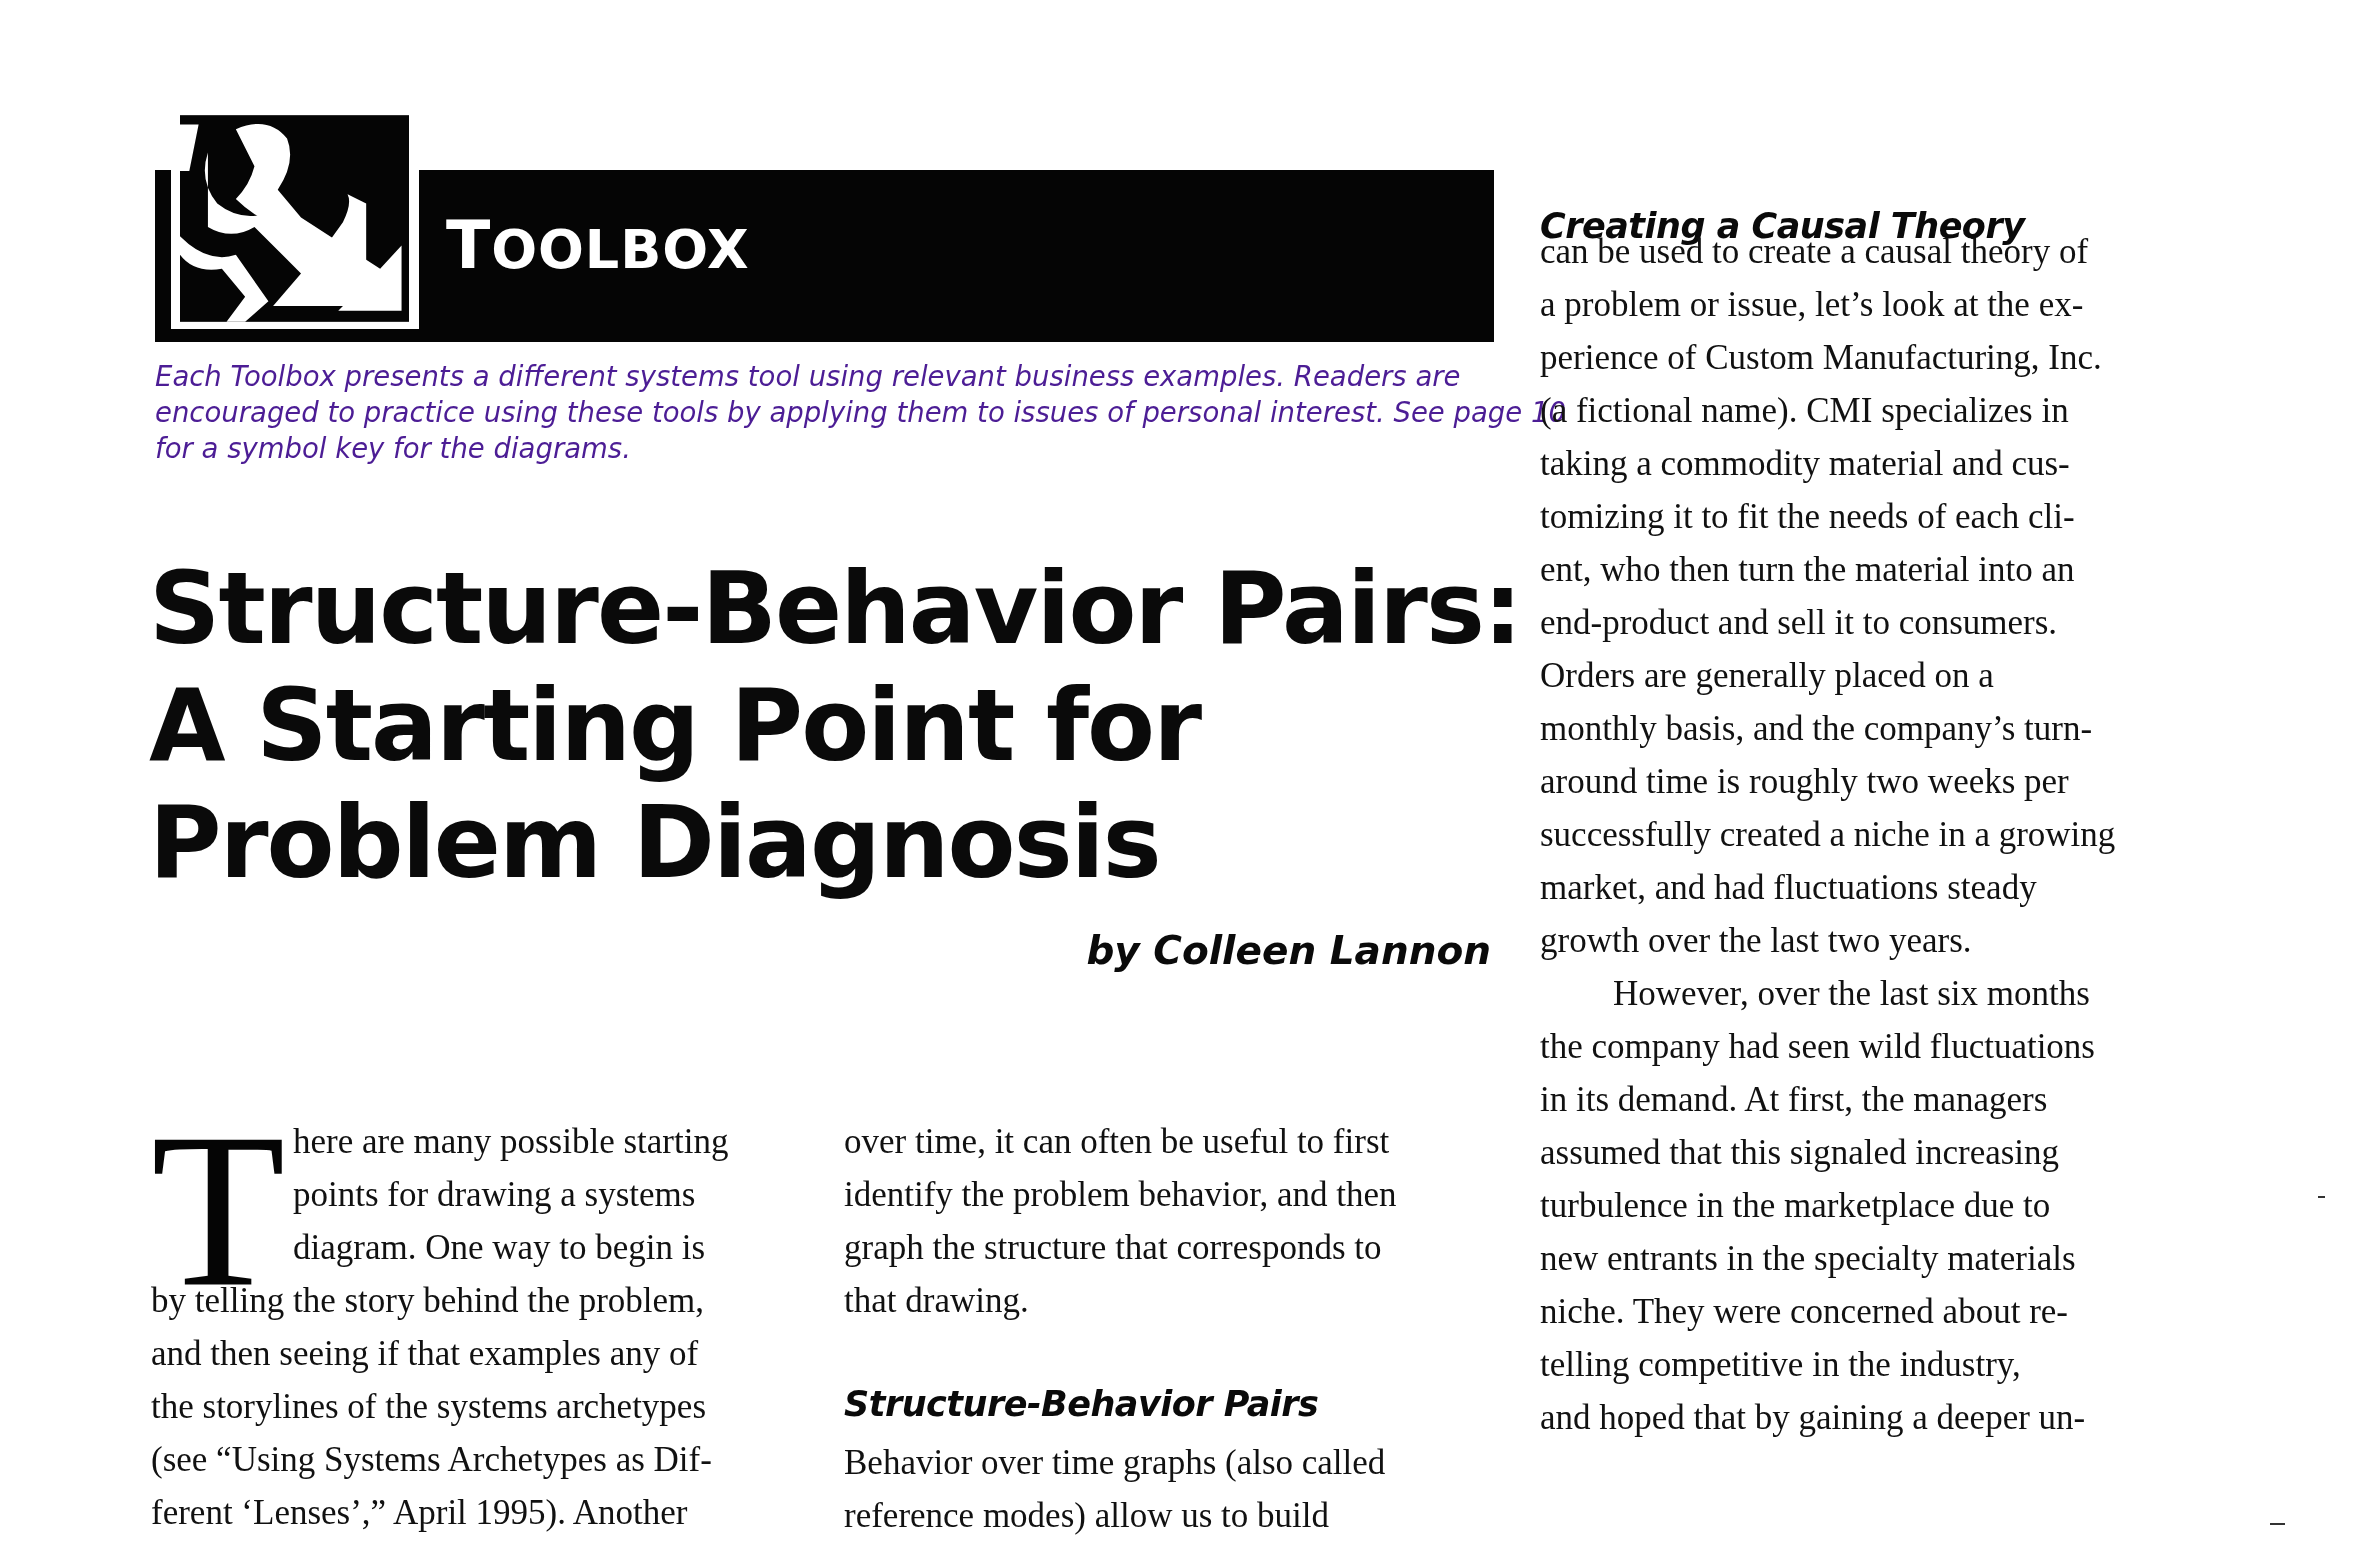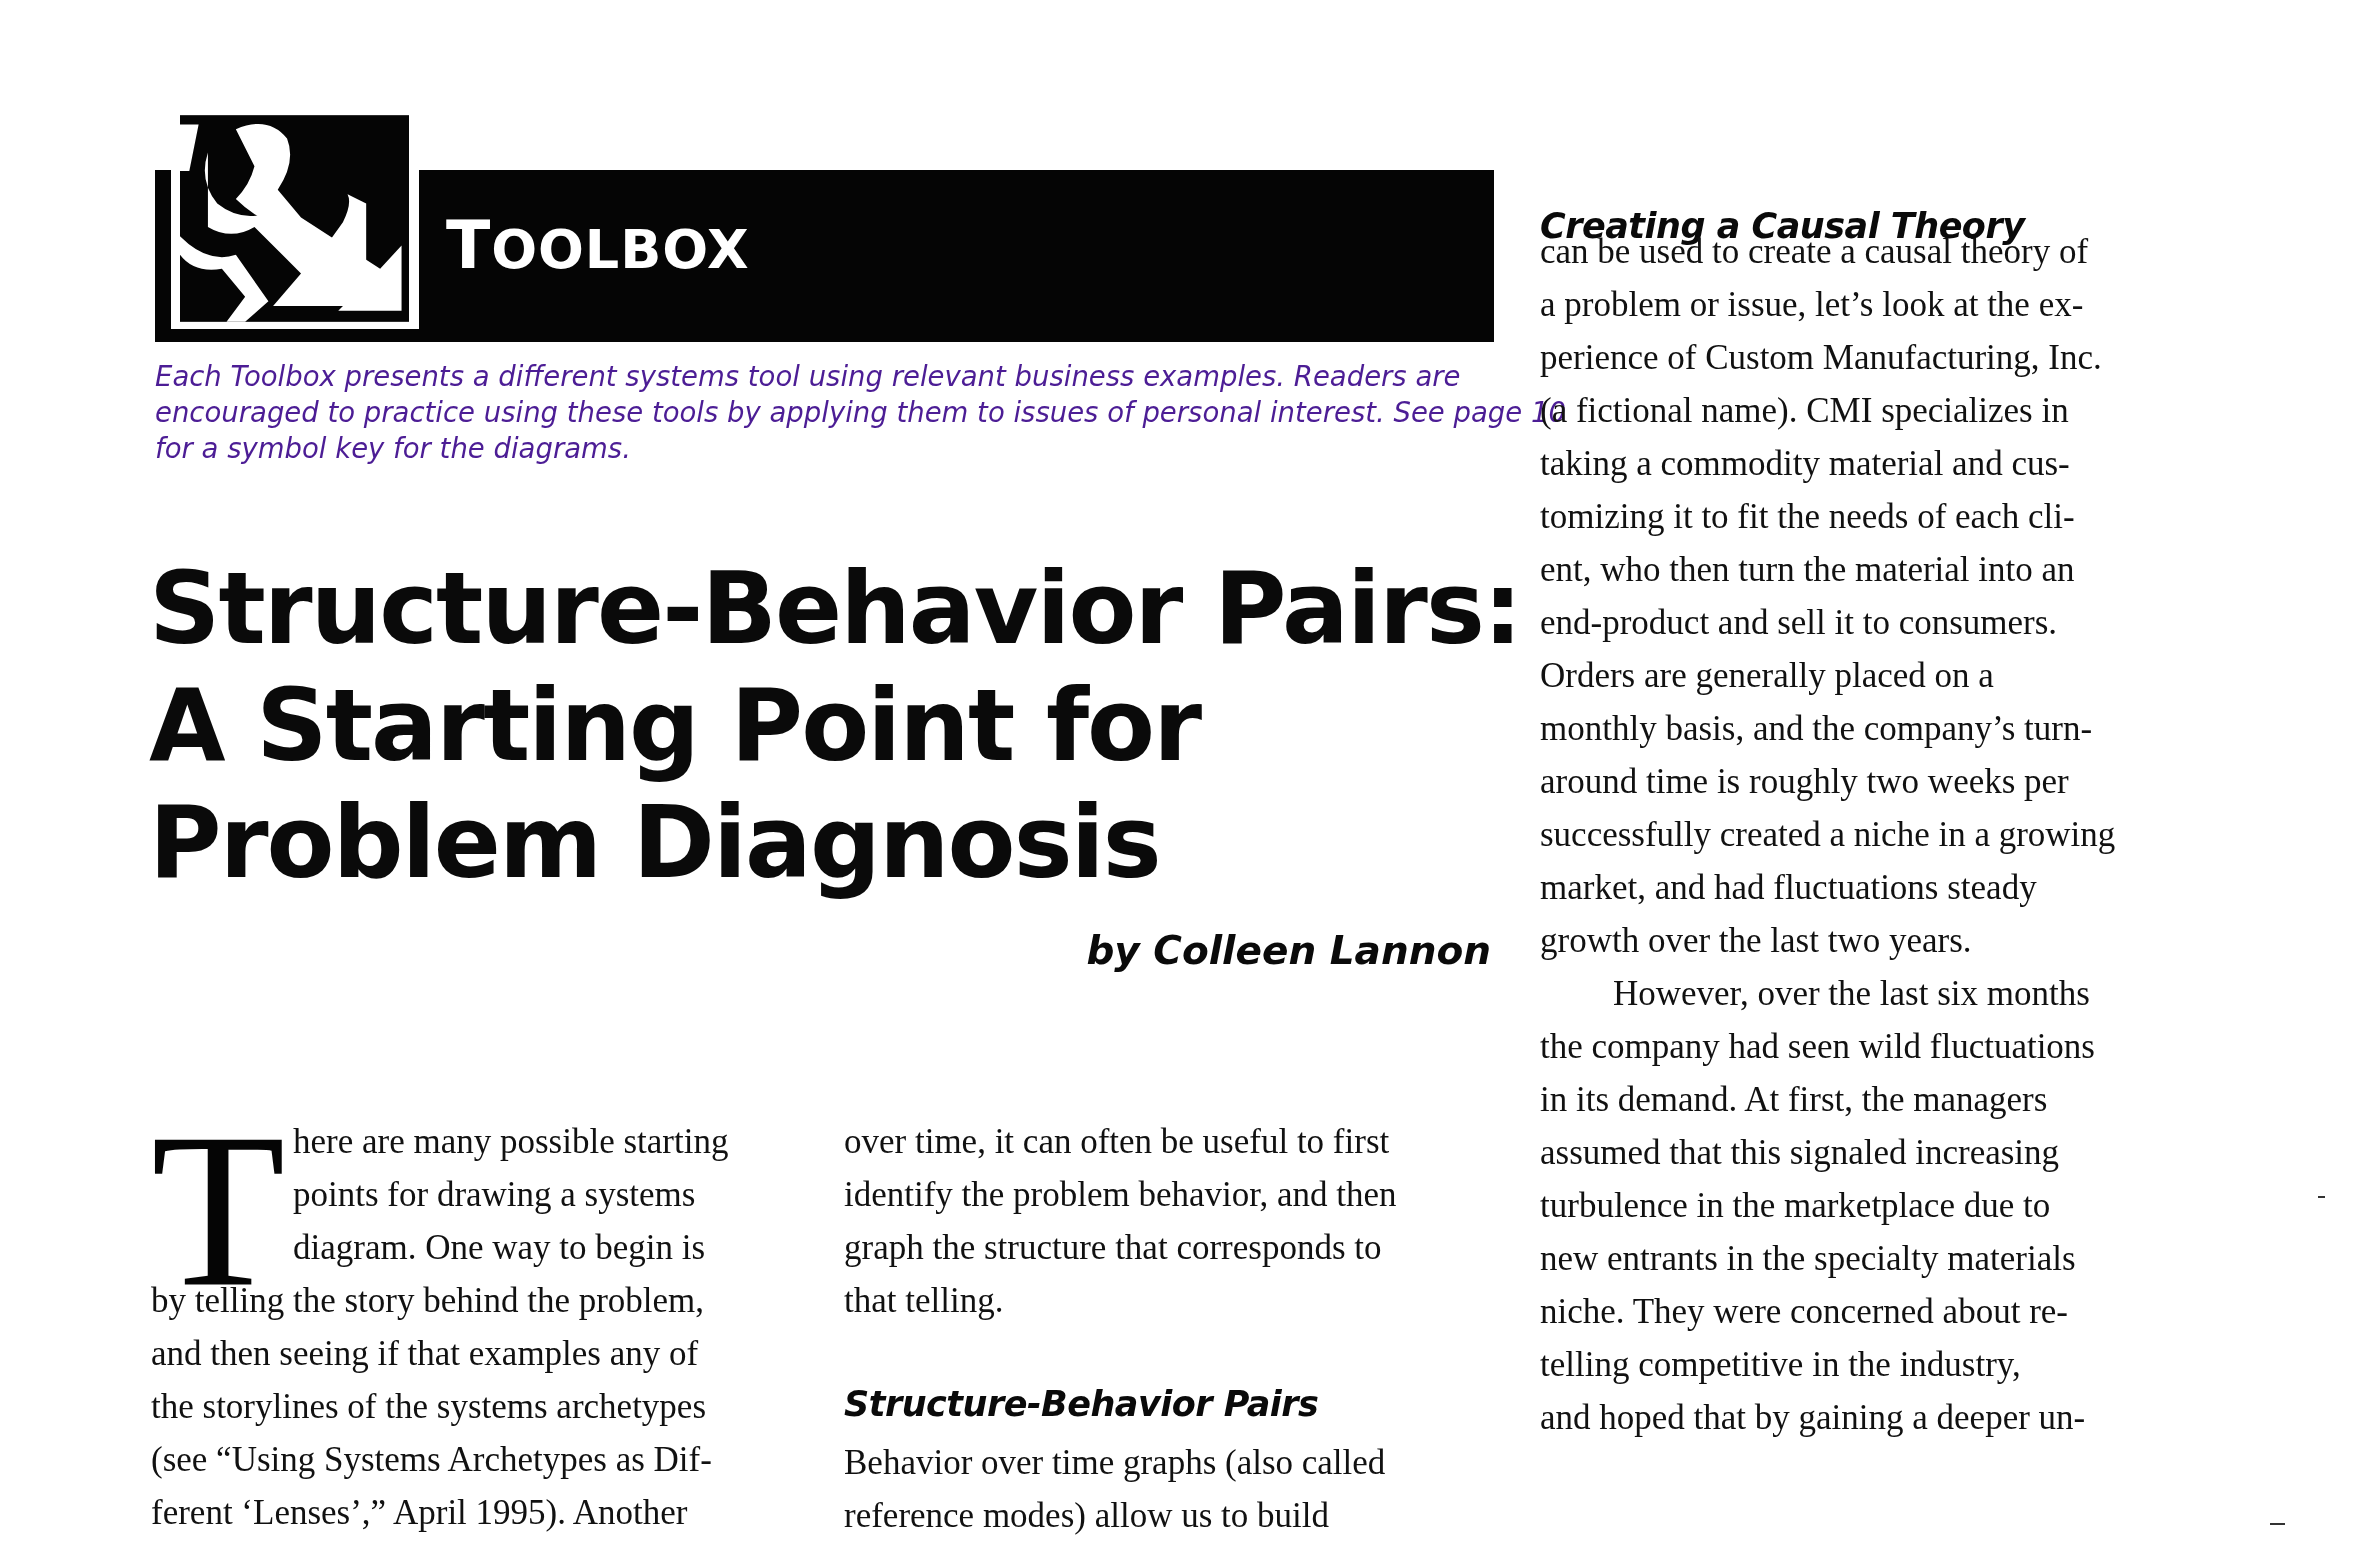--- a/index.html
+++ b/index.html
@@ -103,21 +103,21 @@
   <span class="ln">and then seeing if that examples any of</span>
   <span class="ln">the storylines of the systems archetypes</span>
   <span class="ln">(see “Using Systems Archetypes as Dif-</span>
   <span class="ln">ferent ‘Lenses’,” April 1995).  Another</span>
 </div>
 
 <div class="col col2">
   <span class="ln">over time, it can often be useful to first</span>
   <span class="ln">identify the problem behavior, and then</span>
   <span class="ln">graph the structure that corresponds to</span>
-  <span class="ln">that telling.</span>
+  <span class="ln">that drawing.</span>
 </div>
 <div class="subhead sub-col2">Structure-Behavior Pairs</div>
 <div class="col" style="left:844px; top:1436px; width:653px;">
   <span class="ln">Behavior over time graphs (also called</span>
   <span class="ln">reference modes) allow us to build</span>
 </div>
 
 <div class="subhead sub-col3">Creating a Causal Theory</div>
 <div class="col col3">
   <span class="ln">can be used to create a causal theory of</span>

